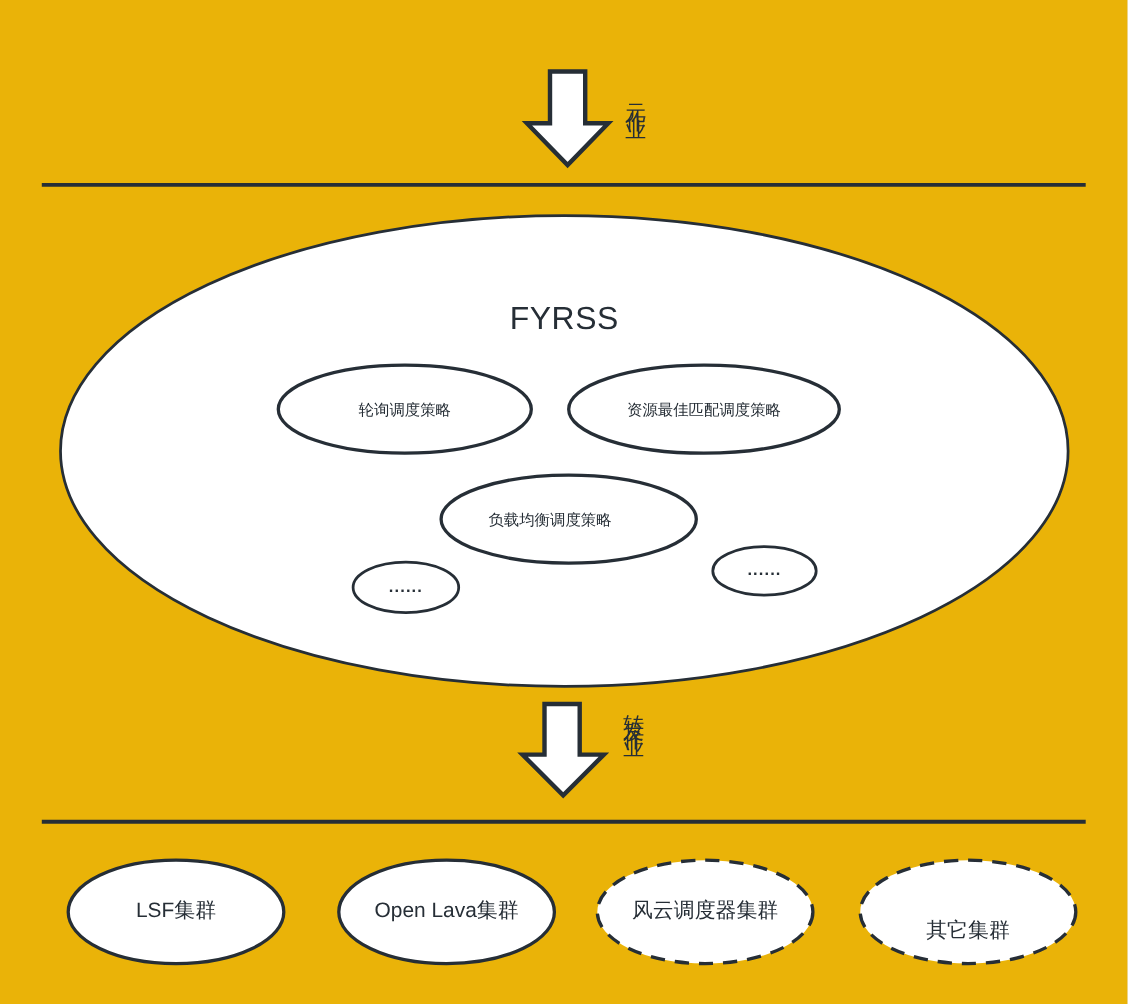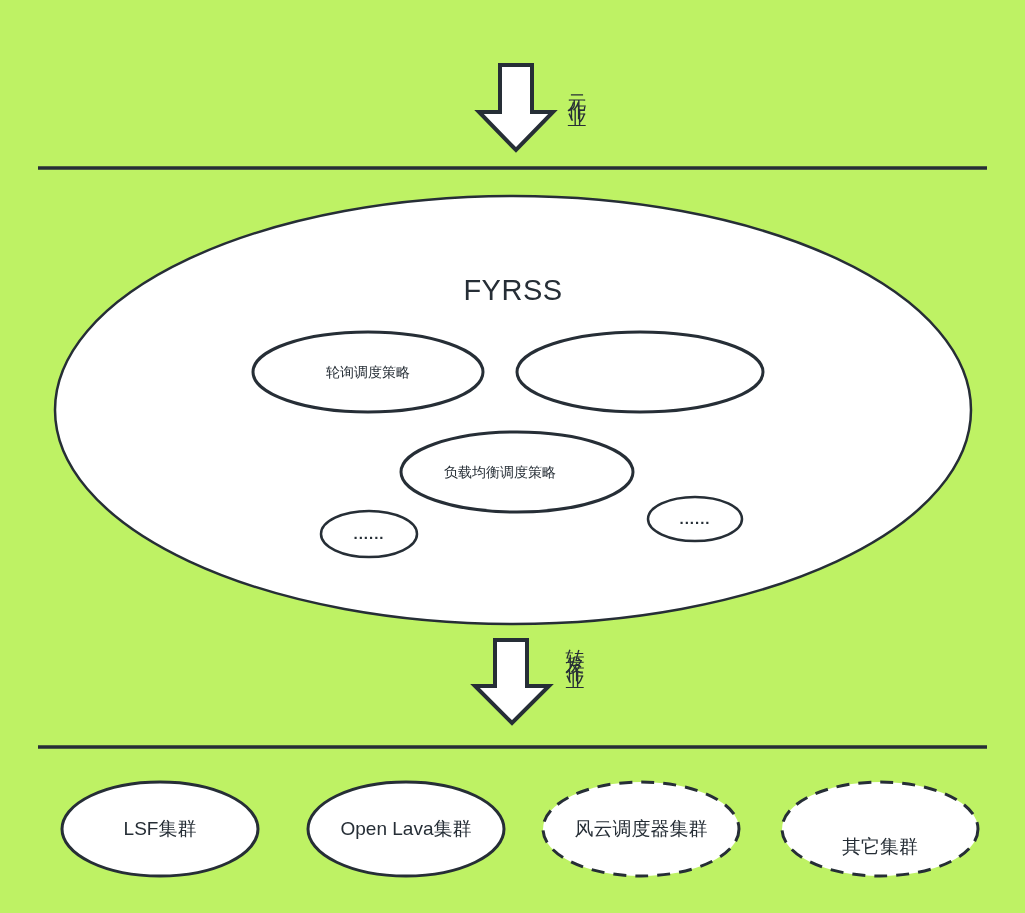--- a/index.html
+++ b/index.html
@@ -5,21 +5,21 @@
   html, body {
     margin: 0;
     padding: 0;
     background: #eeeeee;
     font-family: "Liberation Sans", "DejaVu Sans", sans-serif;
   }
   .canvas {
     position: relative;
     width: 1025px;
     height: 913px;
-    background: #bef264;
+    background: #eab308;
     overflow: hidden;
     color: #262e36;
   }
   .canvas svg {
     position: absolute;
     left: 0;
     top: 0;
   }
   .label {
     position: absolute;
@@ -86,20 +86,21 @@
   </svg>
 
   <div class="vlabel" style="left:564px; top:79px;">元作业</div>
 
   <div class="vlabel" style="left:562px; top:634px;">转发作业</div>
 
   <div class="label fyrss-title" style="left:413px; top:272px; width:200px; height:38px;">FYRSS</div>
 
   <div class="label strategy-label" style="left:253px; top:332px; width:230px; height:80px;">轮询调度策略</div>
 
+  <div class="label strategy-label" style="left:517px; top:332px; width:246px; height:80px;">资源最佳匹配调度策略</div>
 
   <div class="label strategy-label" style="left:384px; top:432px; width:232px; height:80px;">负载均衡调度策略</div>
 
   <div class="label dots-label" style="left:321px; top:511px; width:96px; height:46px;">......</div>
 
   <div class="label dots-label" style="left:648px; top:497px; width:94px; height:44px;">......</div>
 
   <div class="label cluster-label" style="left:62px; top:782px; width:196px; height:94px;">LSF集群</div>
 
   <div class="label cluster-label" style="left:308px; top:782px; width:196px; height:94px;">Open Lava集群</div>

